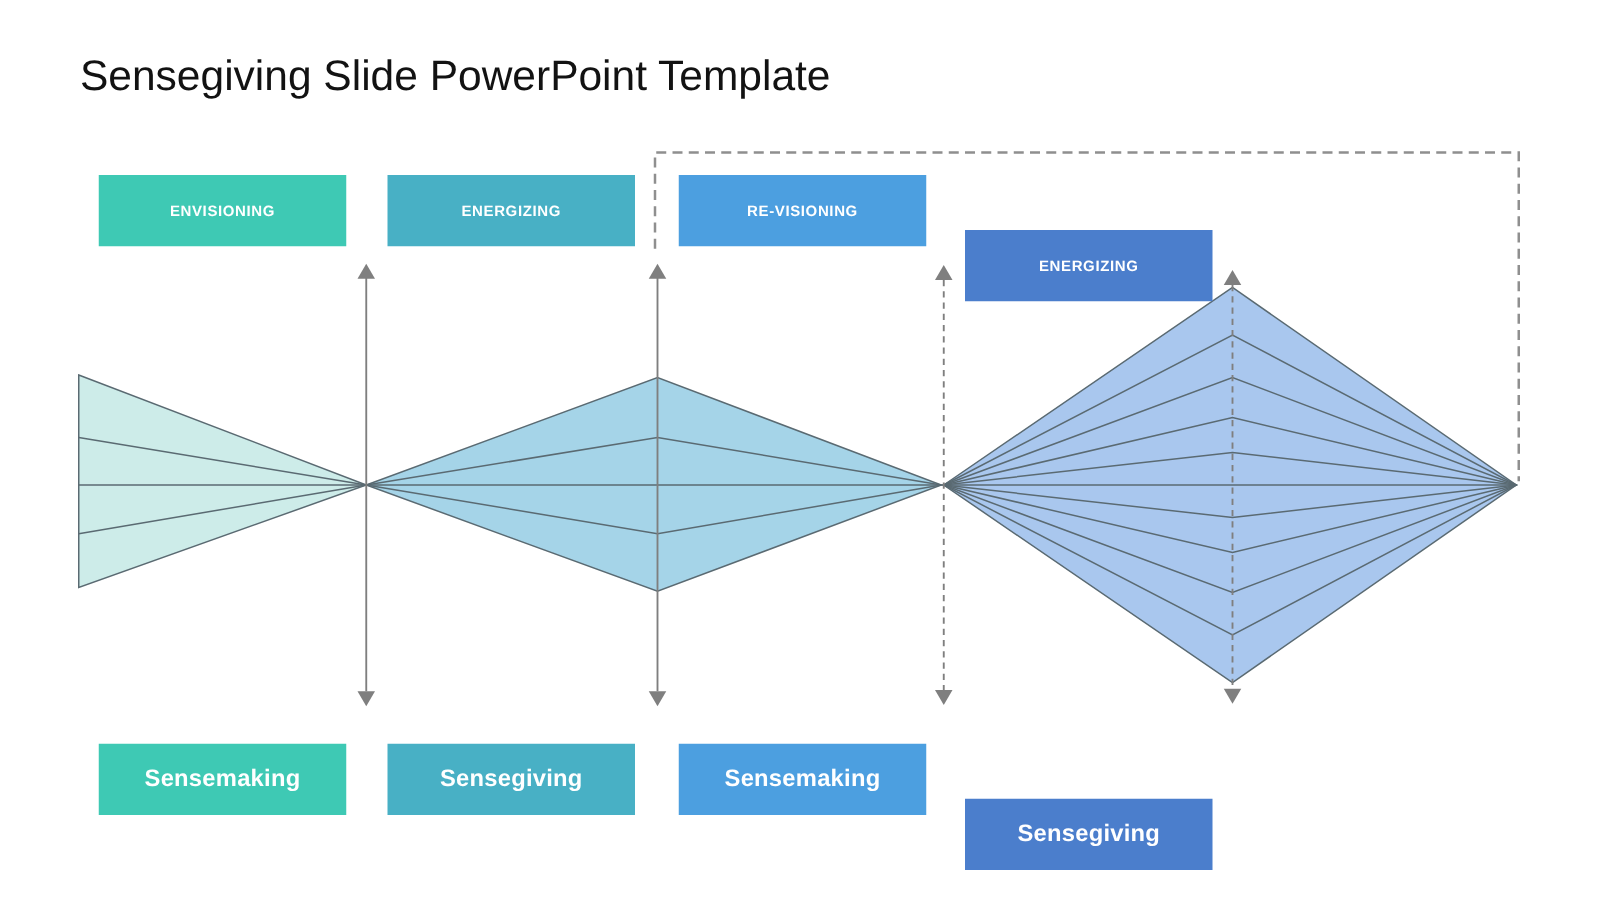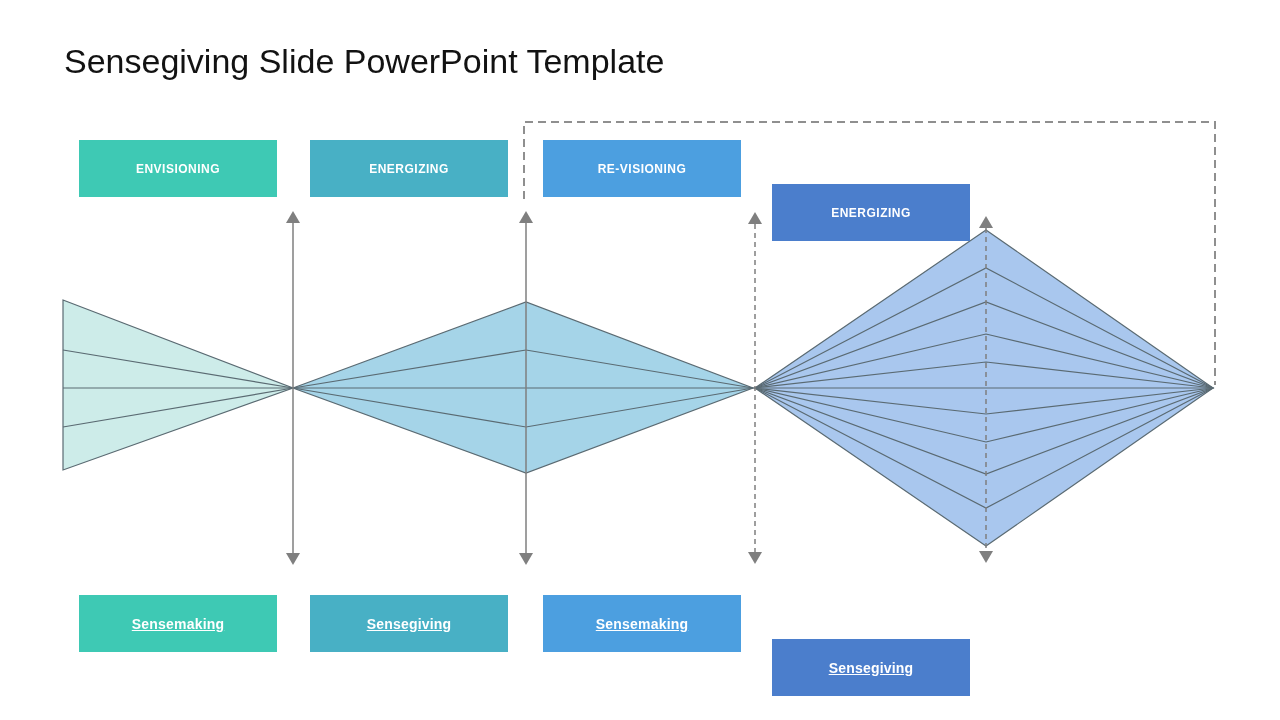--- a/index.html
+++ b/index.html
@@ -36,21 +36,21 @@
     width: 198px;
     height: 57px;
     display: flex;
     align-items: center;
     justify-content: center;
     color: #ffffff;
     font-weight: 700;
     box-sizing: border-box;
   }
   .phase-box.top { top: 140px; font-size: 12px; letter-spacing: 0.5px; }
-  .phase-box.bottom { top: 595px; font-size: 14px; letter-spacing: 0.2px; text-decoration: underline; }
+  .phase-box.bottom { top: 595px; font-size: 19px; letter-spacing: 0.2px; }
   .col-1 { left: 79px; }
   .col-2 { left: 310px; }
   .col-3 { left: 543px; text-align: center; }
   .col-4 { left: 772px; margin-top: 44px; }
   .shape-line { stroke: #5a6a72; stroke-width: 1.2; }
   .arrow-stroke { stroke: #7f7f7f; stroke-width: 1.5; fill: none; }
   .arrow-head { fill: #7f7f7f; stroke: none; }
   .dashed-border { stroke: #8f8f8f; stroke-width: 2; fill: none; stroke-dasharray: 8 5; }
 </style>
 </head>

